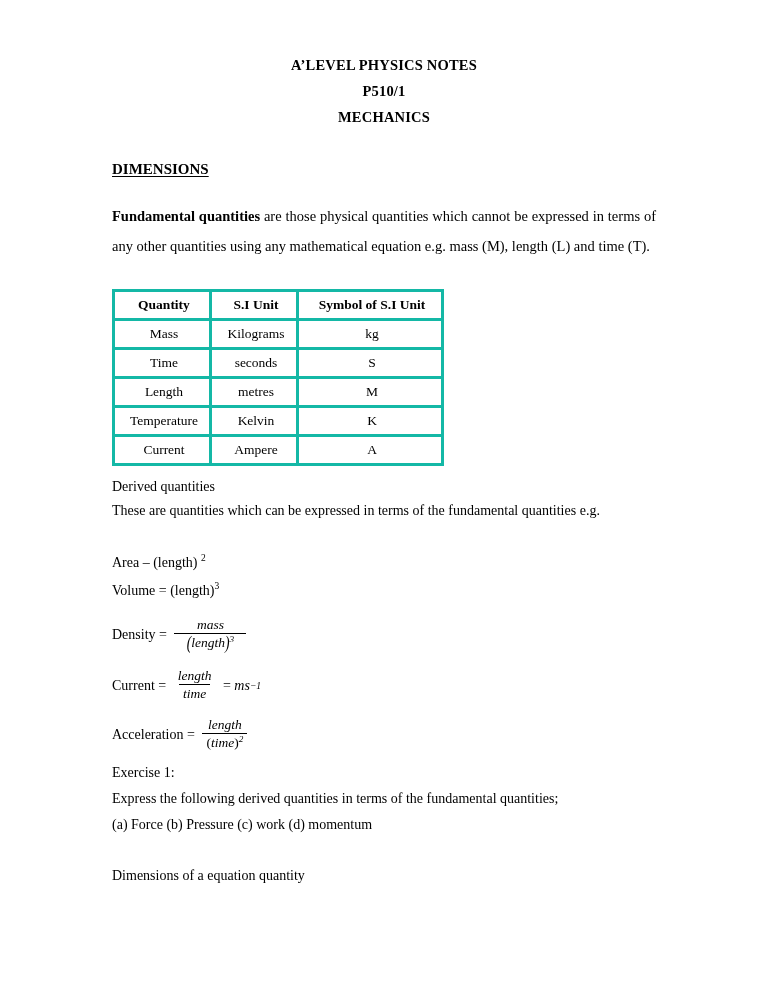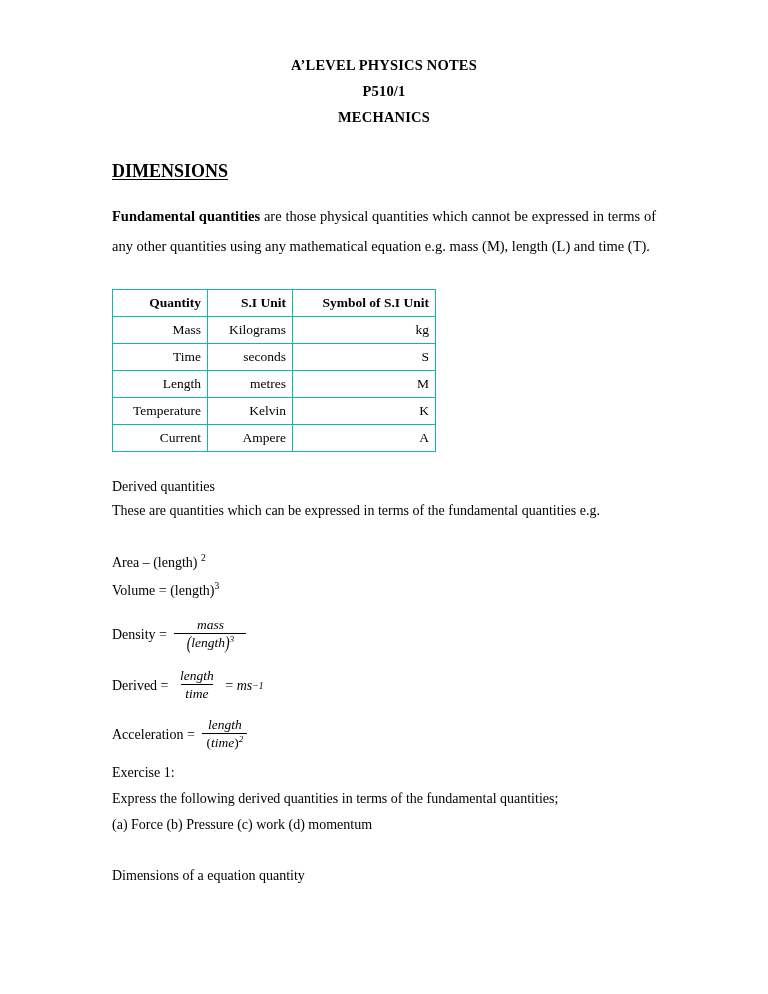--- a/index.html
+++ b/index.html
@@ -29,21 +29,21 @@
   }
   .title-1 { top: 57px; }
   .title-2 { top: 83px; }
   .title-3 { top: 109px; }
 
   .section-head-underline {
     position: absolute;
     left: 112px;
     top: 161px;
     font-weight: bold;
-    font-size: 18px;
+    font-size: 15px;
     text-decoration: underline;
     text-underline-offset: 2px;
   }
 
   
   .body-para {
     position: absolute;
     left: 112px;
     top: 186px;
     width: 544px;
@@ -55,25 +55,25 @@
 
   
   .si-table {
     position: absolute;
     left: 112px;
     top: 289px;
     border-collapse: collapse;
     font-size: 13.5px;
   }
   .si-table td, .si-table th {
-    border: 1px solid #14b8a6;
+    border: 3px solid #14b8a6;
     padding: 3px 6px 4px 10px;
     height: 19px;
     vertical-align: middle;
-    text-align: right;
+    text-align: center;
     font-weight: normal;
   }
   .si-table th { font-weight: bold; }
   .col-q  { width: 78px; }
   .col-u  { width: 68px; }
   .col-s  { width: 126px; }
 
   
   .sub-head {
     position: absolute;
@@ -216,21 +216,21 @@
 
   <div class="formula f-density">
     <span class="f-label">Density = </span>
     <span class="frac frac-wide">
       <span class="num">mass</span>
       <span class="den"><span class="paren-italic">(</span><span class="den-slant">length</span><span class="paren-italic">)</span><sup class="tail-sup">3</sup></span>
     </span>
   </div>
 
   <div class="formula f-velocity">
-    <span class="f-label">Derived = </span>
+    <span class="f-label">Current = </span>
     <span class="frac">
       <span class="num">length</span>
       <span class="den">time</span>
     </span>
     <span class="f-label"> = </span>
     <span style="font-style:italic;">ms</span>
       <sup class="tail-sup">−1</sup>
   </div>
 
   <div class="formula f-acceleration">

